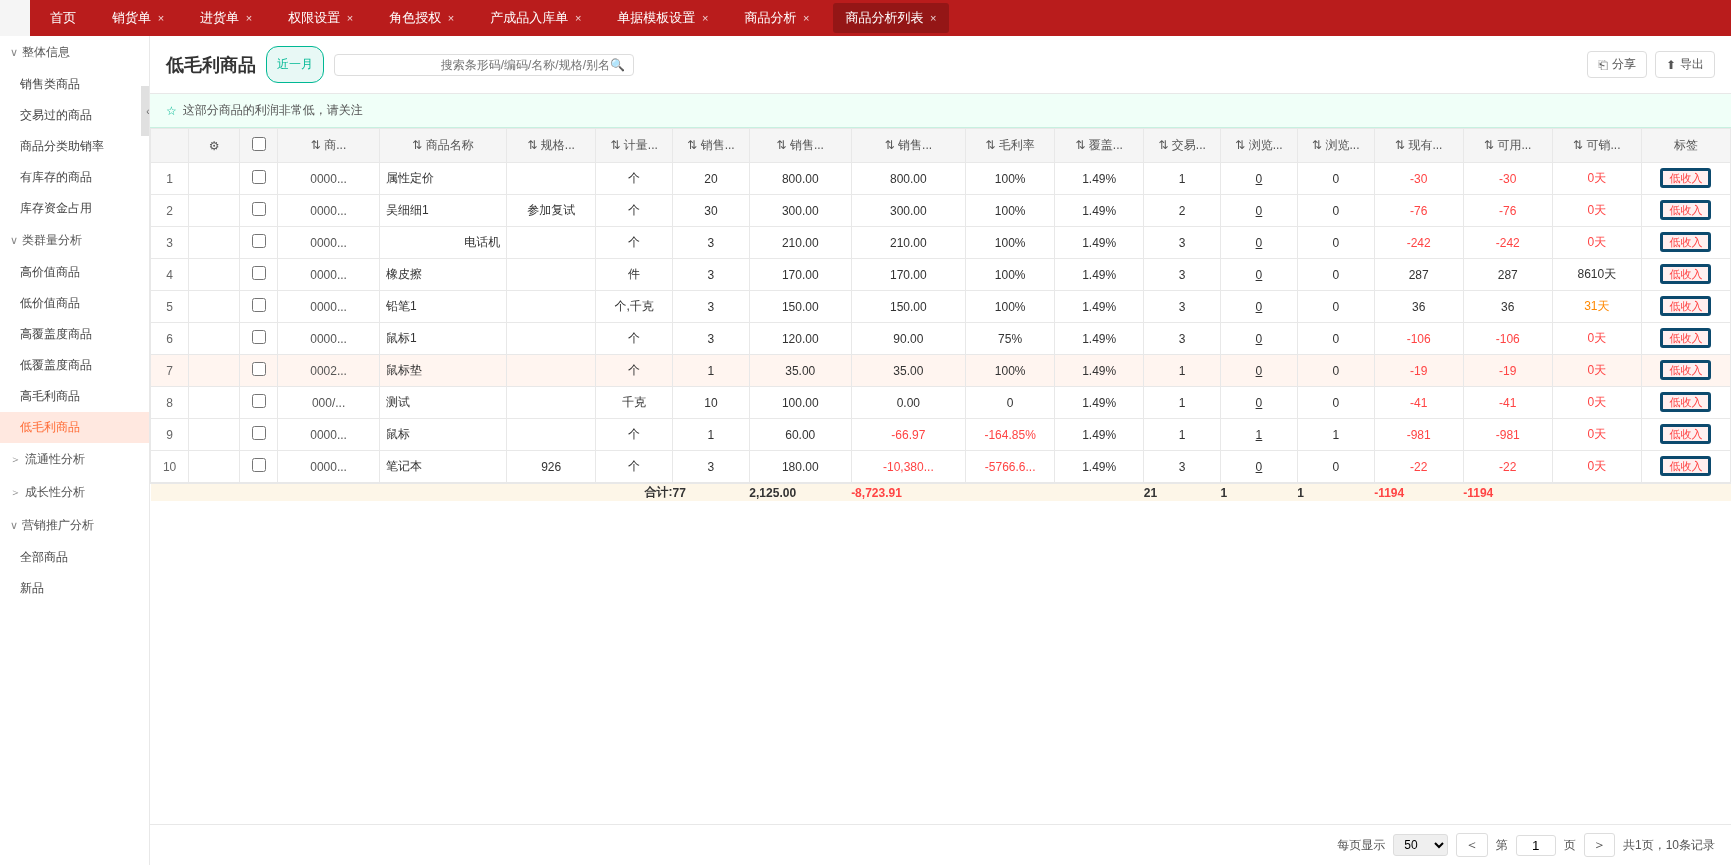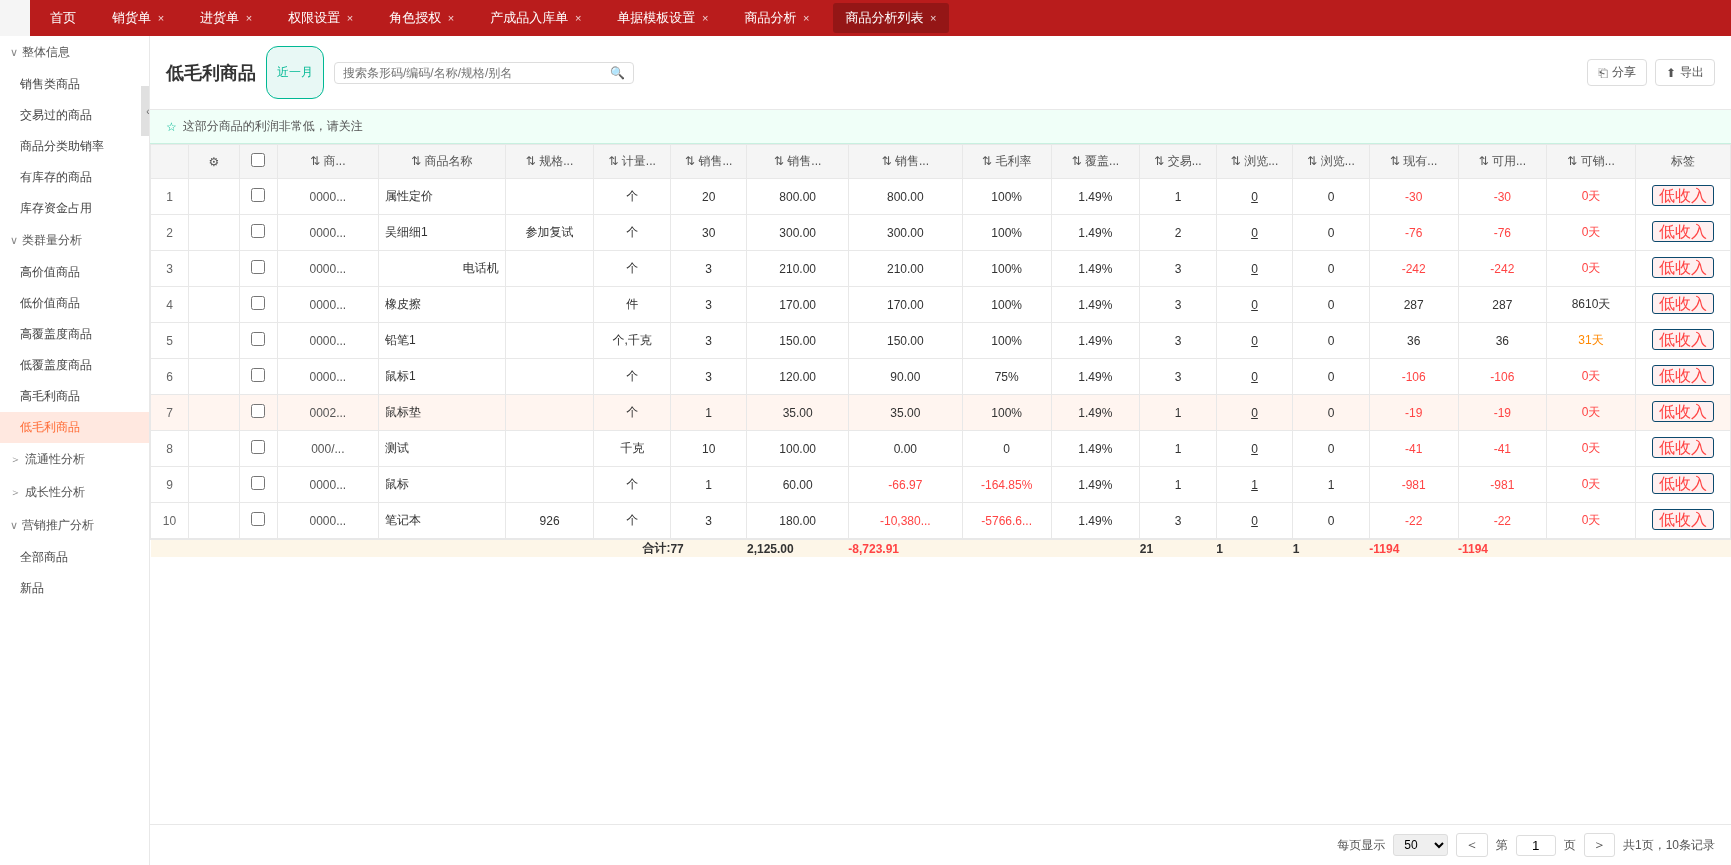--- a/index.html
+++ b/index.html
@@ -76,21 +76,21 @@
     }
     .page-title {
       font-size: 18px;
       font-weight: bold;
       color: #333;
     }
     .filter-btn {
       background: #e8f8f5;
       border: 1px solid #00b894;
       color: #00b894;
-      padding: 17px 10px;
+      padding: 9px 10px;
       border-radius: 12px;
       cursor: pointer;
       font-size: 12px;
     }
     .search-box {
       display: flex;
       align-items: center;
       border: 1px solid #ddd;
       border-radius: 4px;
       padding: 3px 8px;
@@ -98,20 +98,21 @@
       flex: 1;
       max-width: 300px;
     }
     .search-box input {
       border: none;
       outline: none;
       font-size: 12px;
       color: #ef4444;
       width: 100%;
       background: transparent;
+      text-align: right;
     }
     .search-icon { color: #ccc; cursor: pointer; }
     .header-actions {
       margin-left: auto;
       display: flex;
       gap: 8px;
     }
     .action-btn {
       display: flex;
       align-items: center;
@@ -165,24 +166,24 @@
       border: 1px solid #e8e8e8;
       padding: 7px 6px;
       text-align: center;
       white-space: nowrap;
     }
     tbody tr.highlighted { background: #fff5f0; }
     .row-num { color: #666; }
     .tag-low-income {
       background: #fff0f0;
       color: #ff4444;
-      border: 1px solid #0c4a6e;
+      border: 3px solid #0c4a6e;
       padding: 1px 6px;
       border-radius: 3px;
-      font-size: 16px;
+      font-size: 11px;
     }
     .red-text { color: #ff4444; }
     .underline { text-decoration: underline; cursor: pointer; color: #333; }
     .days-red { color: #ff4444; }
     .days-orange { color: #ff8800; }
     
     
     .total-row td {
       background: #fdf6e8;
       font-weight: bold;

